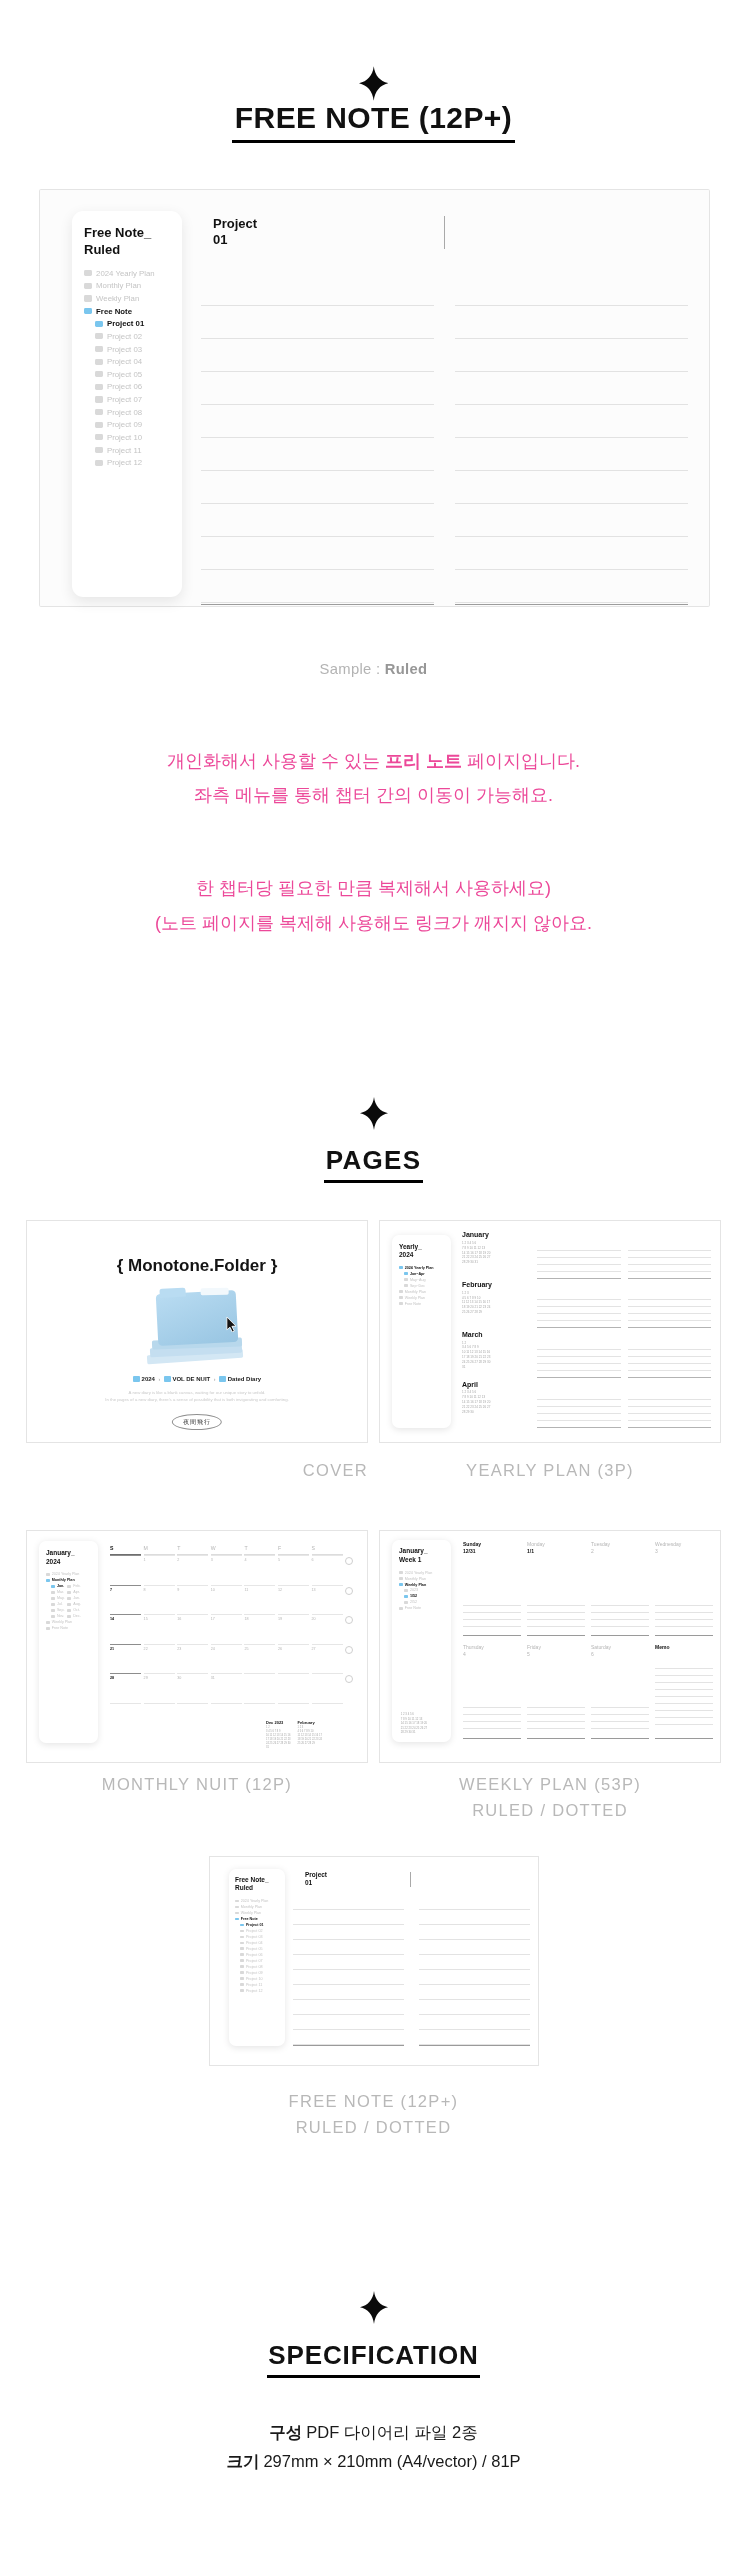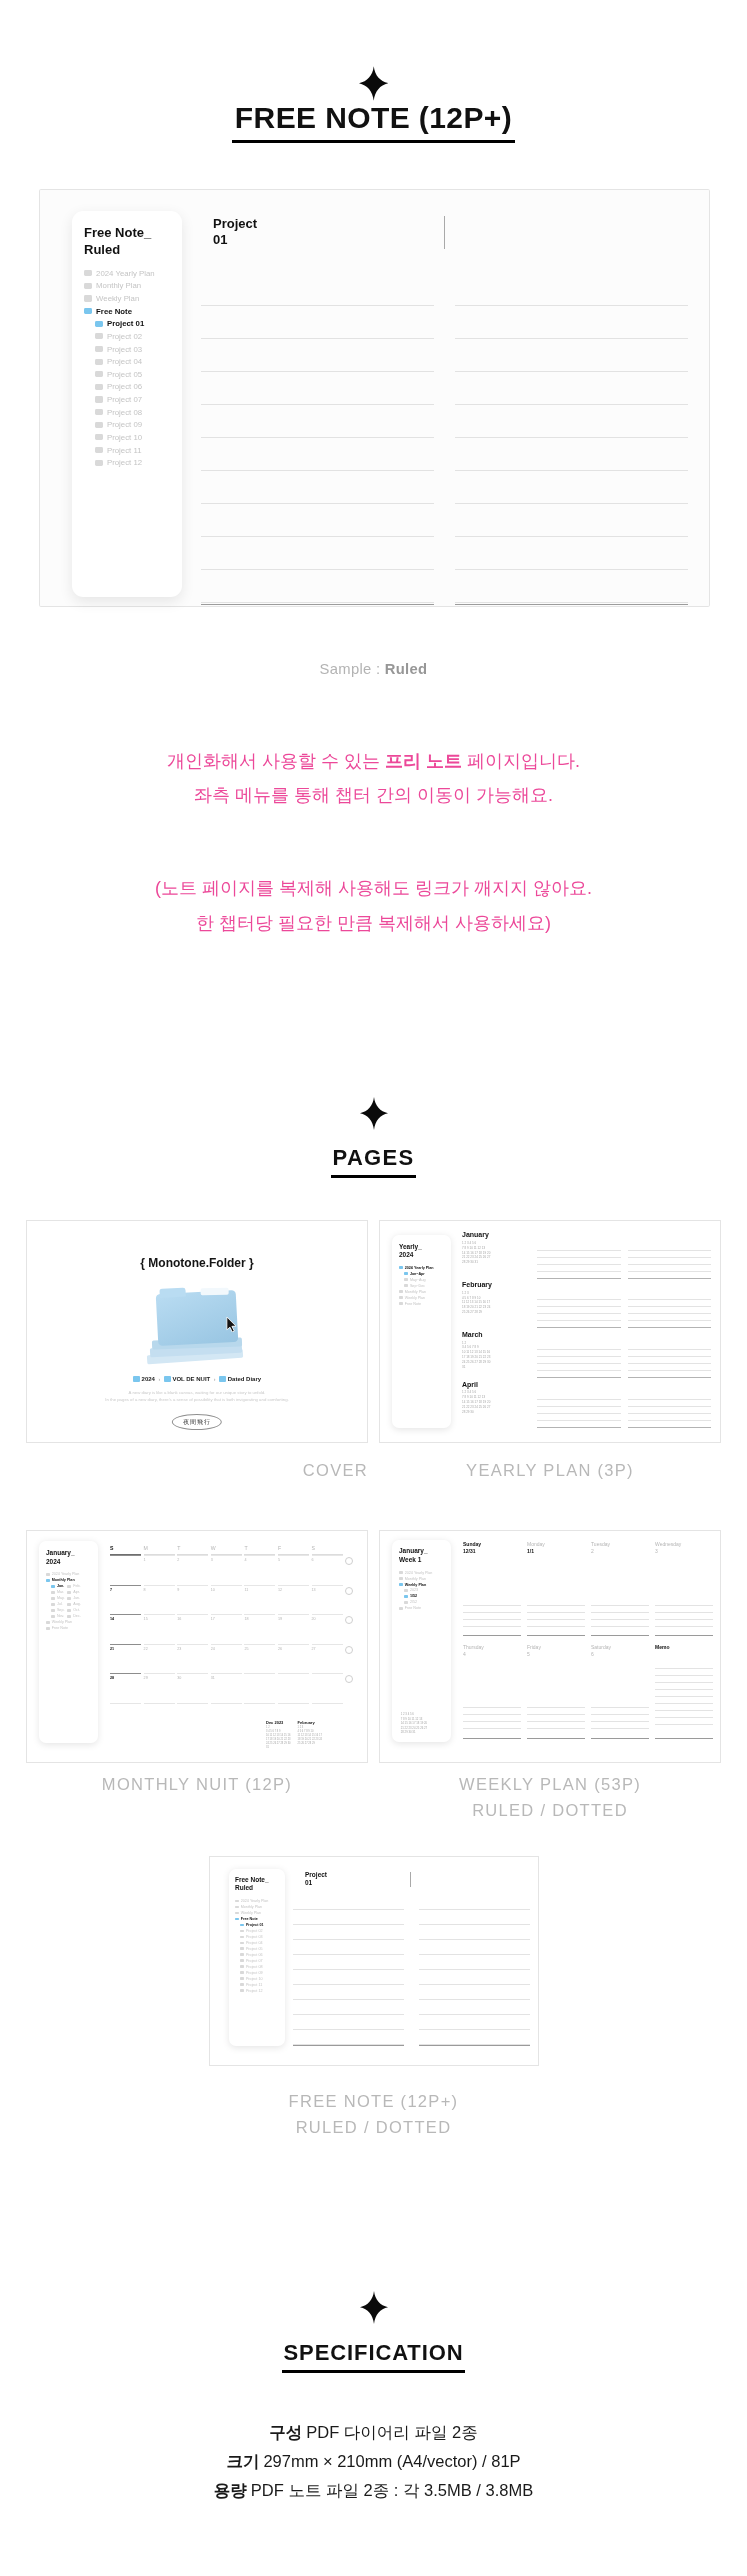--- a/index.html
+++ b/index.html
@@ -4,21 +4,21 @@
 <style>
   html,body{margin:0;padding:0;background:#fff;}
   body{width:747px;height:2576px;position:relative;font-family:"Liberation Sans",sans-serif;color:#111;overflow:hidden;}
   .abs{position:absolute;}
   .cen{left:0;right:0;text-align:center;}
   .b{font-weight:bold;}
   
   .spark svg{display:inline-block;}
   
   .h-big{font-size:30px;font-weight:bold;letter-spacing:0.4px;display:inline-block;border-bottom:3.5px solid #000;padding:0 2.6px 5.2px;}
-  .h-mid{font-size:22px;font-weight:bold;letter-spacing:1.3px;display:inline-block;border-bottom:3px solid #000;padding:0 1.7px 3.5px;}
+  .h-mid{font-size:26px;font-weight:bold;letter-spacing:1.3px;display:inline-block;border-bottom:3px solid #000;padding:0 1.7px 3.5px;}
   
   .panel{position:absolute;left:39px;top:189px;width:669px;height:416px;background:#fcfcfc;border:0.9px solid #e4e4e4;border-radius:1.7px;}
   .card{position:absolute;background:#fff;border-radius:11.3px;box-shadow:0 4.3px 14px rgba(0,0,0,.09);}
   .card-big{left:32px;top:21px;width:110px;height:386px;padding:14px 0 0 12px;box-sizing:border-box;}
   .sbtitle{font-size:13px;font-weight:bold;line-height:1.28;color:#111;margin-bottom:8.7px;}
   .sb{font-size:7.8px;}
   .fitem{display:flex;align-items:center;gap:.5em;height:1.62em;}
   .fitem.ind{padding-left:1.4em;}
   .ficon{width:1.05em;height:.78em;border-radius:.18em;background:#d9d9d9;flex:none;}
   .ficon.blue{background:#7ac6ee;}
@@ -36,21 +36,21 @@
   .cap{font-size:16.5px;letter-spacing:1.3px;color:#b8b8b8;line-height:26px;}
   
   .thumb{position:absolute;background:#fff;border:0.9px solid #e4e4e4;box-sizing:border-box;overflow:hidden;}
   .card-s{position:absolute;background:#fff;border-radius:7px;box-shadow:0 1.7px 7.8px rgba(0,0,0,.1);padding:7.8px 6px 0 7px;box-sizing:border-box;}
   .t-s{font-size:6.5px;font-weight:bold;line-height:1.3;color:#111;margin-bottom:5.2px;}
   .sb-s{font-size:3.7px;}
   .nt-s{font-size:6.5px;line-height:1.25;}
   .lines-s{height:150px;background:repeating-linear-gradient(to bottom,transparent 0 6.8px,#e3e3e3 6.8px 7.5px);border-bottom:0.9px solid #9a9a9a;}
   .ndiv-s{width:0.9px;background:#a9a9a9;}
   
-  .covertitle{position:absolute;left:0;right:0;text-align:center;font-size:12px;font-weight:bold;color:#141414;}
+  .covertitle{position:absolute;left:0;right:0;text-align:center;font-size:17px;font-weight:bold;color:#141414;}
   .stack{position:absolute;left:50%;transform:translateX(-50%);width:104px;height:75px;}
   .strip{position:absolute;border-radius:1.7px;}
   .mainfolder{position:absolute;top:5.2px;left:12px;width:80px;height:52px;background:linear-gradient(160deg,#b9dcf2,#98c5e2);border-radius:4.3px;transform:rotate(-3deg);}
   .mainfolder:before{content:"";position:absolute;top:-5.2px;left:4.3px;width:26px;height:8.7px;background:#b9dcf2;border-radius:2.6px 2.6px 0 0;}
   .mainfolder:after{content:"";position:absolute;top:-3.5px;right:7px;width:28px;height:7px;background:#f2f8fc;border-radius:1.7px;transform:rotate(2deg);}
   .crumb{position:absolute;left:0;right:0;display:flex;justify-content:center;align-items:center;gap:3.5px;font-size:6px;font-weight:bold;color:#222;}
   .cri{display:flex;align-items:center;gap:1.7px;}
   .cri .ficon{width:7px;height:5.2px;border-radius:0.9px;}
   .crs{color:#9a9a9a;font-weight:normal;font-size:5.2px;}
   .tag{position:absolute;left:0;right:0;text-align:center;font-size:4.3px;color:#c9c9c9;line-height:1.7;}
@@ -181,22 +181,22 @@
 
 <div class="abs cen sample" style="top:661px;">
   <span>Sample : </span><span class="b">Ruled</span>
 </div>
 
 <div class="abs cen desc" style="top:744px;">
   <div><span>개인화해서 사용할 수 있는 </span><span class="b">프리 노트</span><span> 페이지입니다.</span></div>
   <div><span>좌측 메뉴를 통해 챕터 간의 이동이 가능해요.</span></div>
 </div>
 <div class="abs cen desc" style="top:871px;line-height:35px;">
+  <div><span>한 챕터당 필요한 만큼 복제해서 사용하세요)</span></div>
   <div><span>(노트 페이지를 복제해 사용해도 링크가 깨지지 않아요.</span></div>
-  <div><span>한 챕터당 필요한 만큼 복제해서 사용하세요)</span></div>
 </div>
 
 <div class="abs cen spark" style="top:1097px;">
   <svg width="28" height="33" viewBox="0 0 34 40">
       <path d="M17 0C18.3 11 24.5 17.4 34 19.6 24.5 21.8 18.3 28.5 17 40 15.7 28.5 9.5 21.8 0 19.6 9.5 17.4 15.7 11 17 0Z" fill="#0a0a0a"></path>
     </svg>
 </div>
 <div class="abs cen" style="top:1145px;">
   <span class="h-mid">PAGES</span>
 </div>
@@ -704,15 +704,14 @@
   <svg width="28" height="33" viewBox="0 0 34 40">
       <path d="M17 0C18.3 11 24.5 17.4 34 19.6 24.5 21.8 18.3 28.5 17 40 15.7 28.5 9.5 21.8 0 19.6 9.5 17.4 15.7 11 17 0Z" fill="#0a0a0a"></path>
     </svg>
 </div>
 <div class="abs cen" style="top:2340px;">
   <span class="h-mid" style="letter-spacing:0.9px;border-bottom-width:3.5px;">SPECIFICATION</span>
 </div>
 <div class="abs cen" style="top:2418px;">
     <div class="sprow"><span class="spl">구성</span><span class="spv">PDF 다이어리 파일 2종</span></div>
     <div class="sprow"><span class="spl">크기</span><span class="spv">297mm × 210mm (A4/vector) / 81P</span></div>
-    <div class="sprow"><span class="spl">용량</span><span class="spv">PDF 노트 파일 2종 : 각 3.5MB / 3.8MB</span></div>
   </div>
 
 
 </body></html>

